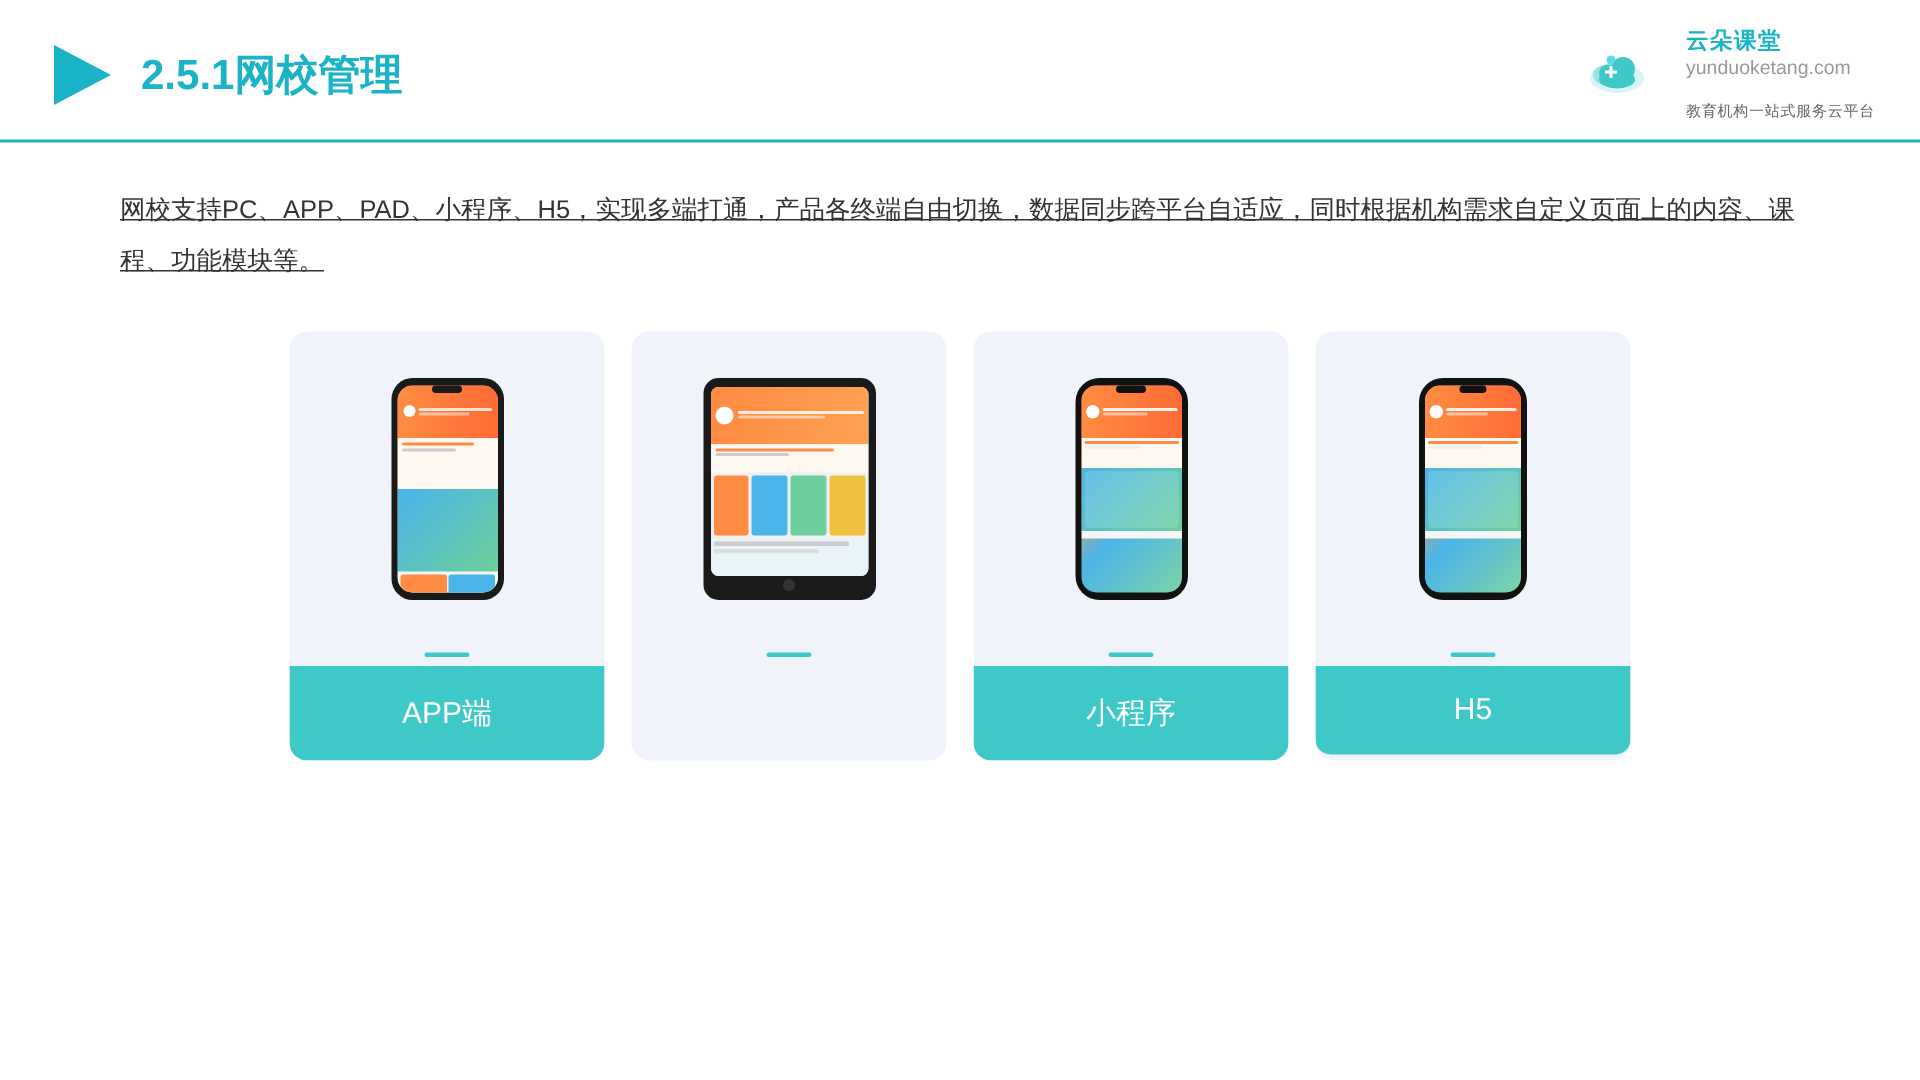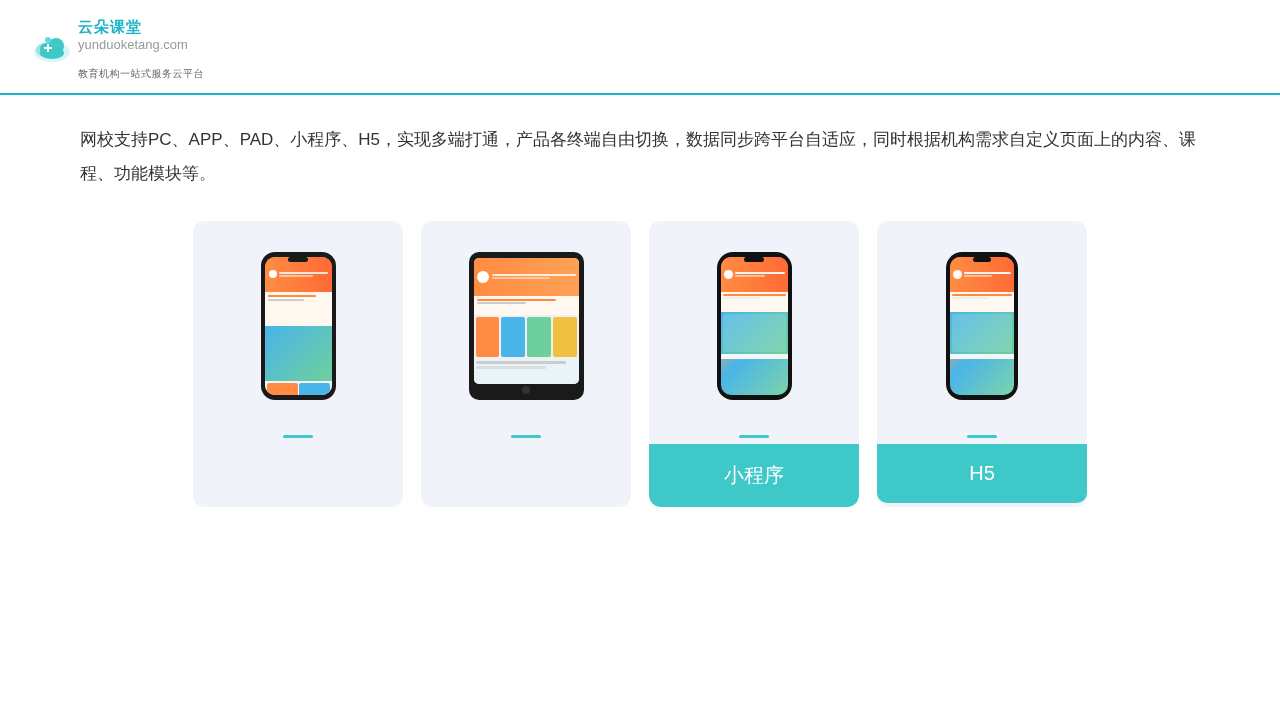--- a/index.html
+++ b/index.html
@@ -33,21 +33,21 @@
       font-size: 28px;
       font-weight: bold;
       color: #222;
     }
     .header-title span {
       color: #1ab3c8;
     }
     .logo-area {
       display: flex;
       align-items: center;
-      gap: 4px;
+      gap: 24px;
     }
     .logo-icon {
       width: 44px;
       height: 36px;
     }
     .logo-text {
       text-align: left;
     }
     .logo-name {
       font-size: 15px;
@@ -65,20 +65,21 @@
       font-size: 13px;
       color: #999;
     }
 
     
     .description {
       padding: 28px 80px 10px 80px;
       font-size: 17px;
       color: #333;
       line-height: 2;
+      text-decoration: underline;
     }
 
     
     .cards-container {
       display: flex;
       gap: 18px;
       padding: 20px 70px 30px 70px;
       justify-content: center;
     }
     .card {
@@ -309,20 +310,29 @@
       background: #3ec8c8;
       border-radius: 2px;
       margin-bottom: 6px;
       margin-top: 4px;
     }
   </style>
 </head>
 <body>
 
 <div class="header">
+  <div class="header-left">
+
+    <svg class="play-icon" viewBox="0 0 48 48">
+      <polygon points="6,4 6,44 44,24" fill="#1ab3c8"></polygon>
+    </svg>
+    <h1 class="header-title">
+      <span>2.5.1</span><span>网校管理</span>
+    </h1>
+  </div>
   <div class="logo-area">
 
     <svg class="logo-icon" viewBox="0 0 44 36">
       <ellipse cx="22" cy="20" rx="18" ry="10" fill="#3ec8c8" opacity="0.2"></ellipse>
       <ellipse cx="16" cy="18" rx="10" ry="7" fill="#3ec8c8" opacity="0.4"></ellipse>
       <circle cx="26" cy="14" r="8" fill="#3ec8c8"></circle>
       <circle cx="16" cy="17" r="6" fill="#3ec8c8"></circle>
       <ellipse cx="22" cy="21" rx="12" ry="6" fill="#3ec8c8"></ellipse>
       <circle cx="18" cy="8" r="3" fill="#5dd8e8"></circle>
       <line x1="18" y1="12" x2="18" y2="20" stroke="white" stroke-width="2"></line>
@@ -366,20 +376,21 @@
           </div>
           <div class="phone-screen-bot">
             <div class="phone-tile tile-orange"></div>
             <div class="phone-tile tile-blue"></div>
 
           </div>
         </div>
       </div>
     </div>
     <div class="card-bar"></div>
+    <div class="card-label">APP端</div>
   </div>
 
   <div class="card">
     <div class="card-image-area">
       <div class="tablet-mockup">
         <div class="tablet-screen">
           <div class="tablet-screen-inner">
             <div class="tablet-top">
               <div style="width:12px;height:12px;background:white;border-radius:50%;margin-right:3px;flex-shrink:0;"></div>
               <div style="flex:1;">

